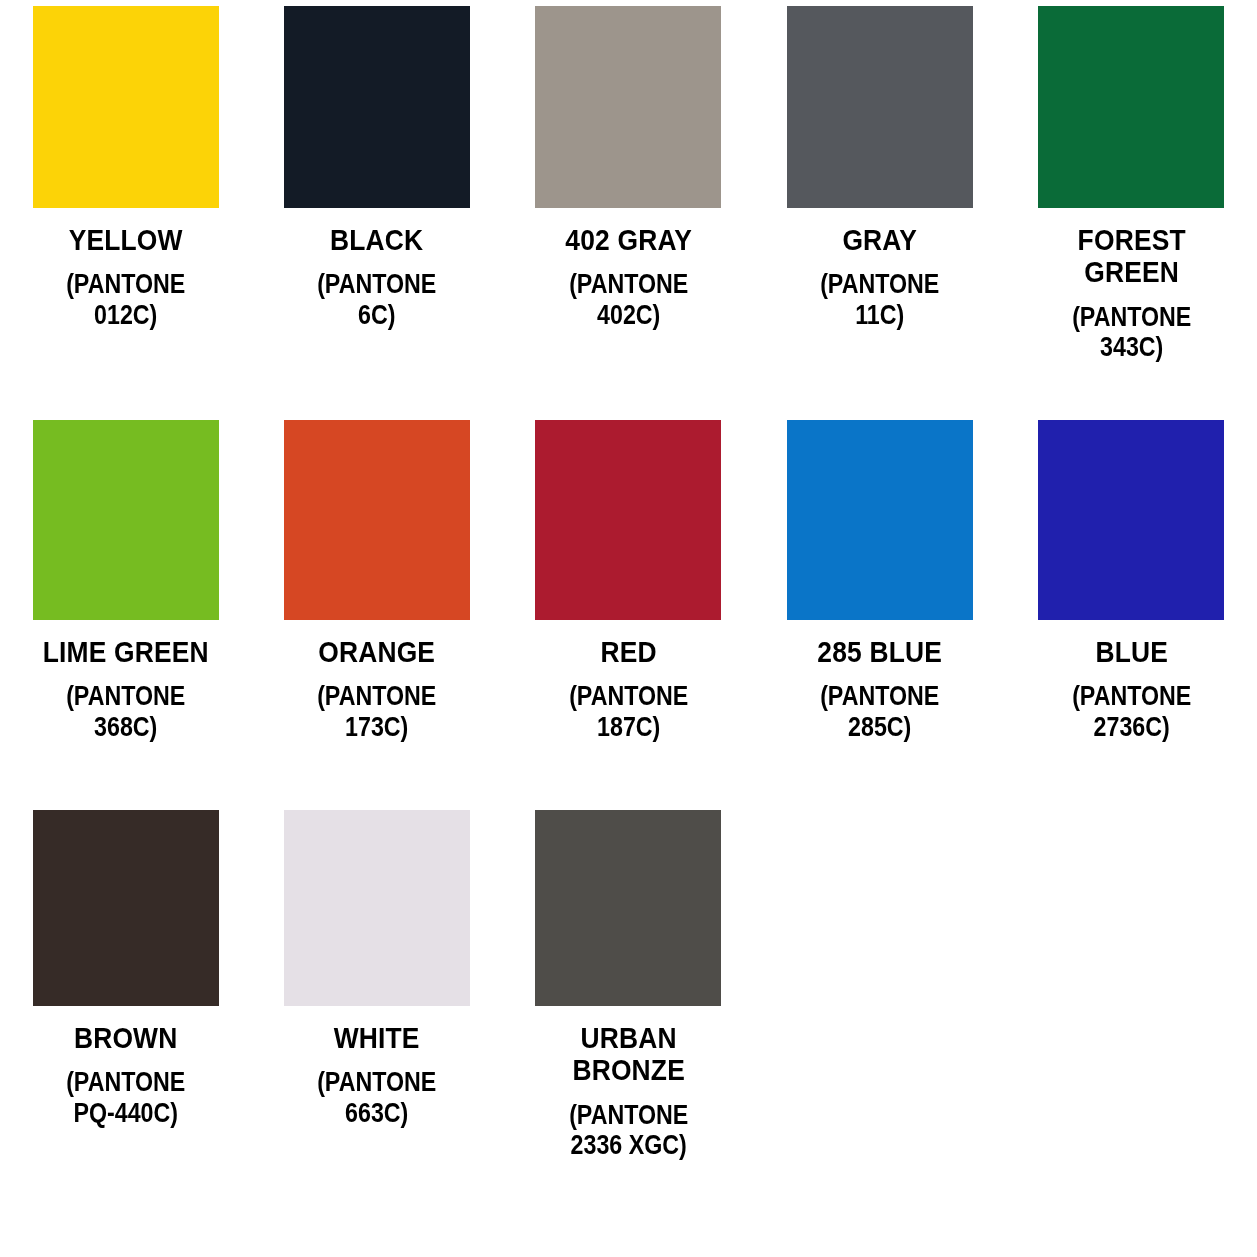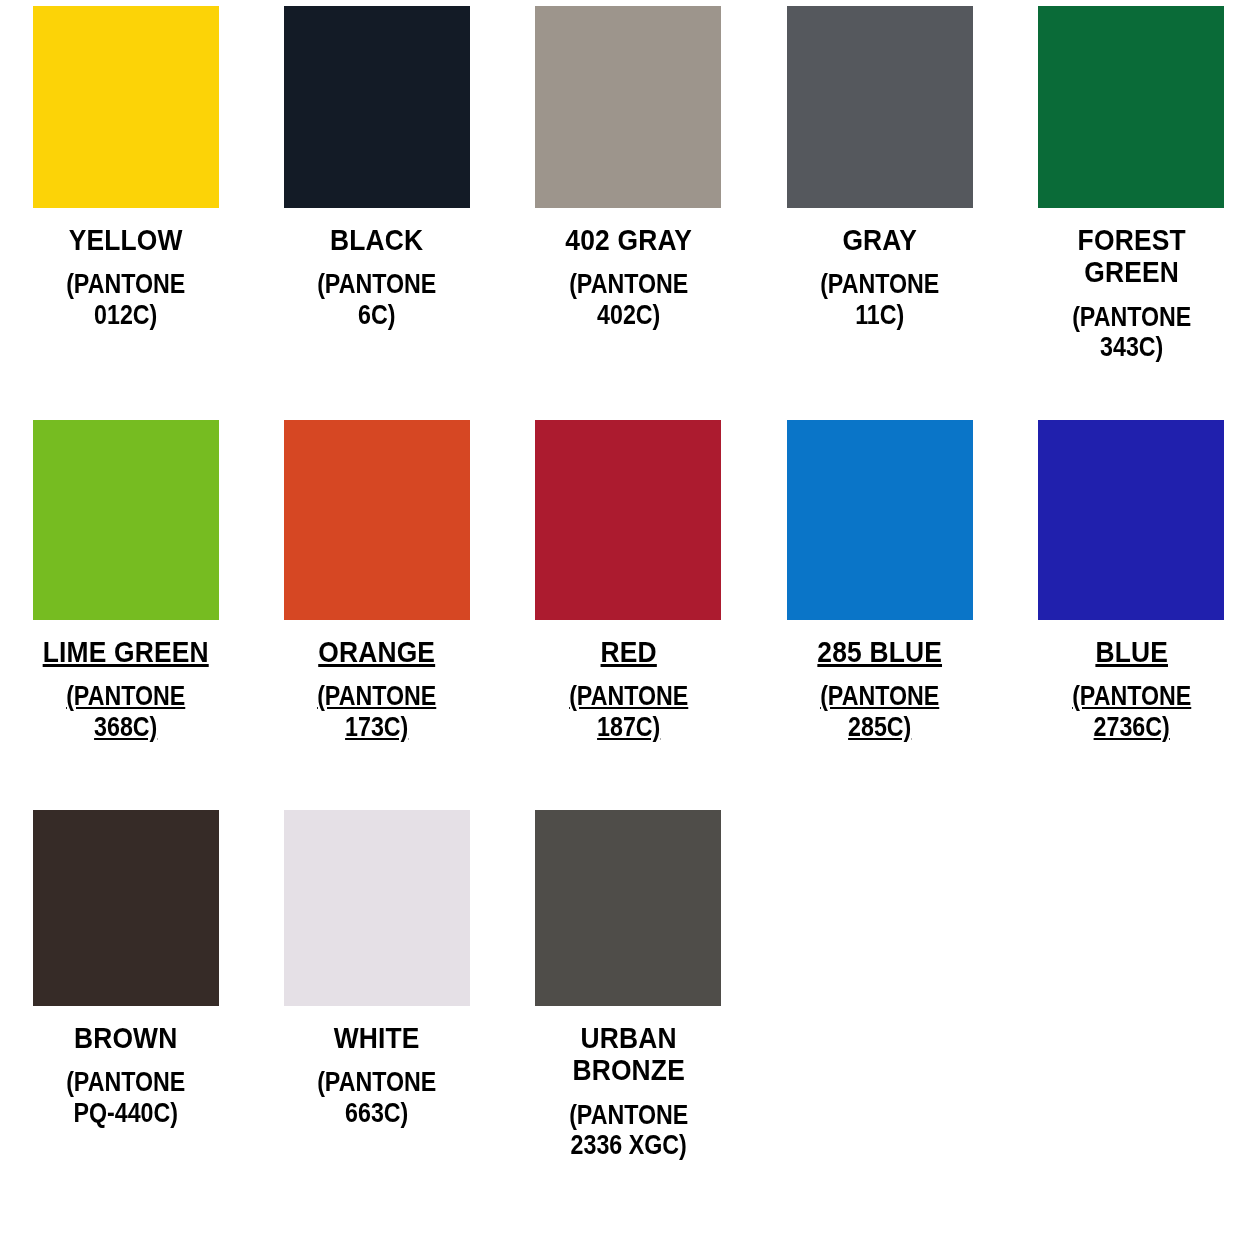--- a/index.html
+++ b/index.html
@@ -66,21 +66,21 @@
     font-size: 27px;
     line-height: 1.12;
     color: #000000;
     text-transform: uppercase;
     margin-top: 13px;
     transform: scaleX(0.86);
     transform-origin: center top;
     white-space: pre-line;
   }
   .row-1 { height: 420px; padding-top: 6px; }
-  .row-2 { height: 390px; padding-top: 0; text-decoration: underline; }
+  .row-2 { height: 390px; padding-top: 0; }
   .row-3 { height: 441px; padding-top: 0; }
 </style>
 </head>
 <body style="background-color: rgb(255, 255, 255);">
 
 <div class="palette">
 
   <div class="row row-1">
     <div class="cell">
       <div class="swatch" style="background-color: rgb(252, 211, 7);"></div>

